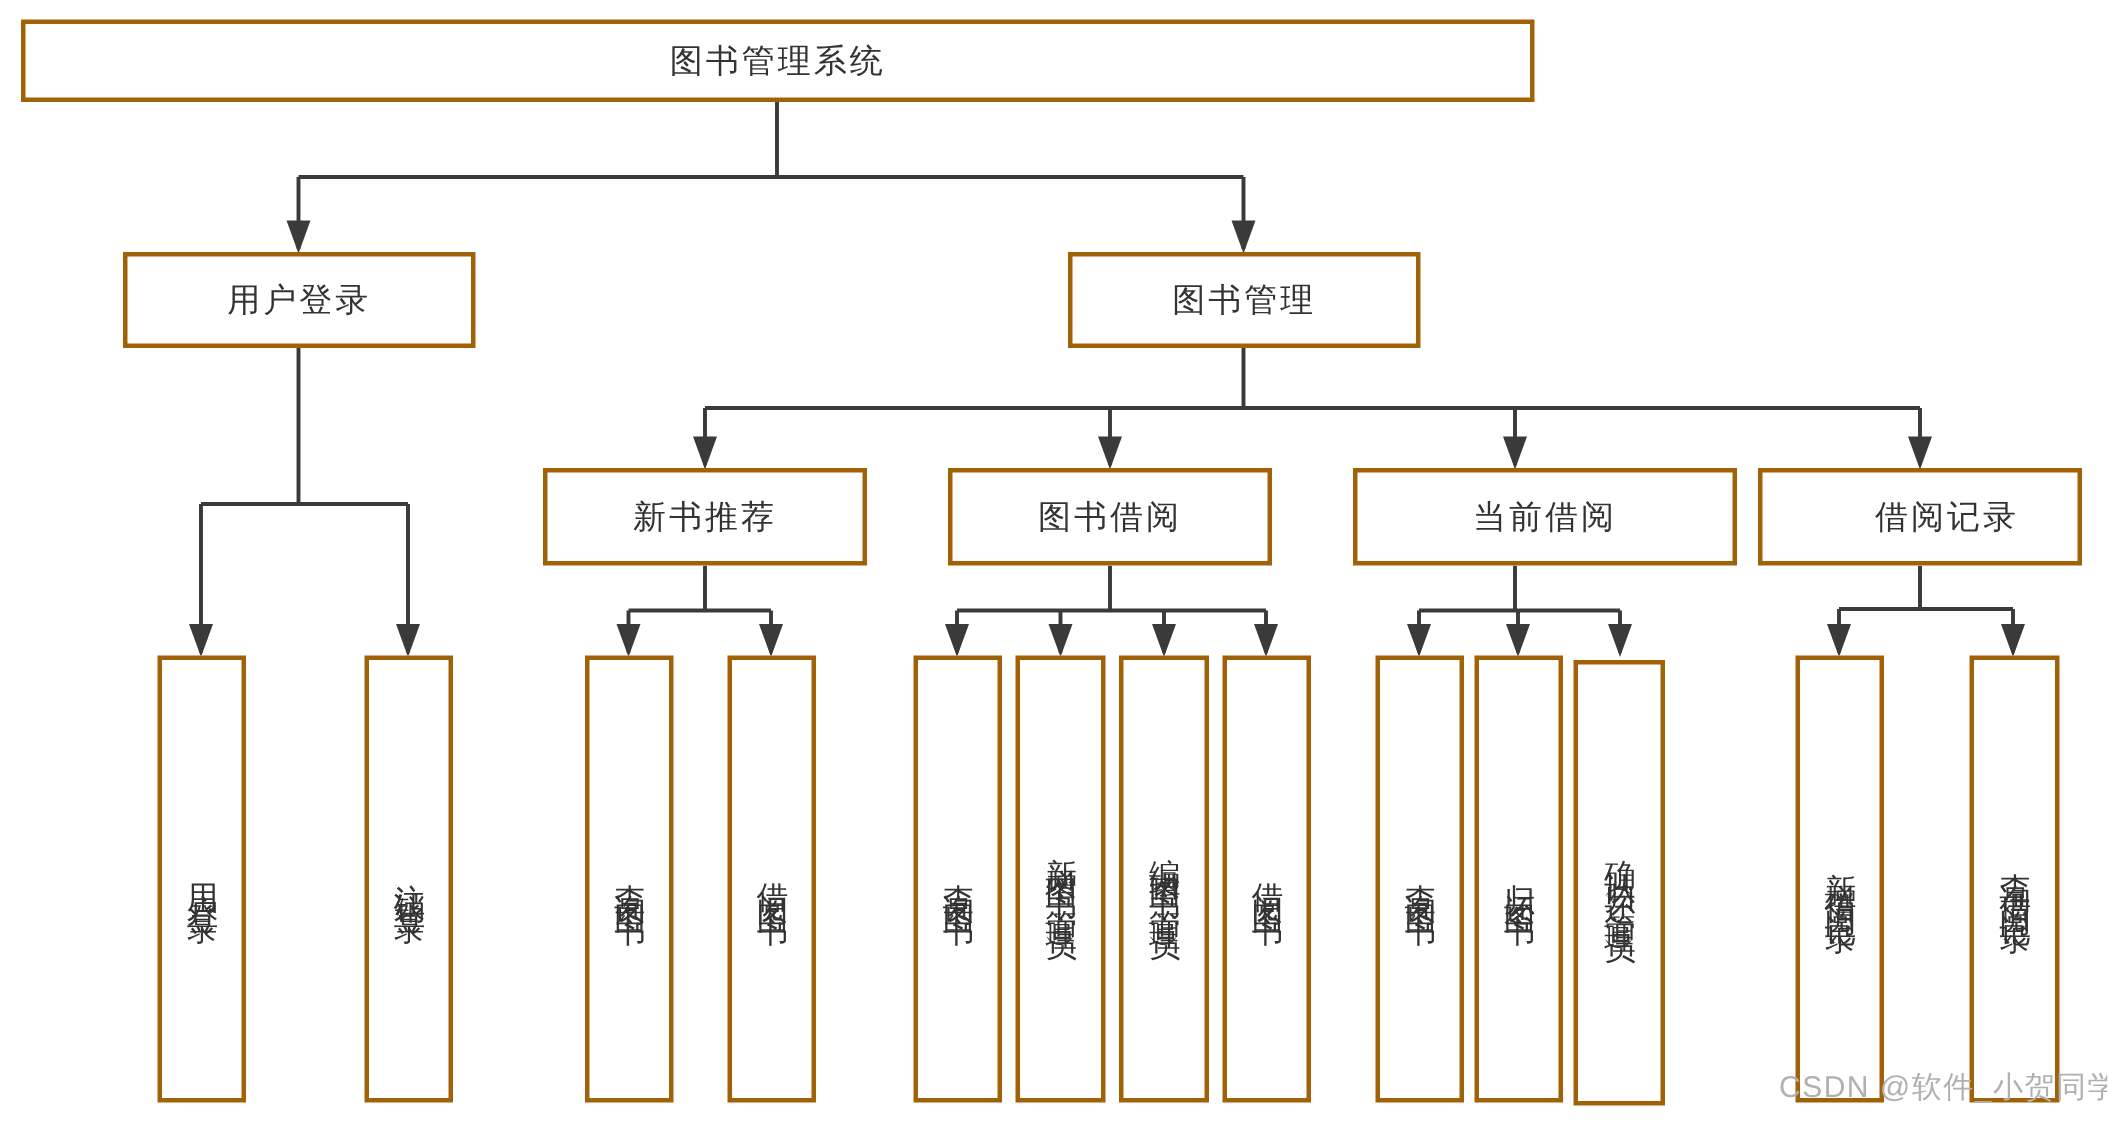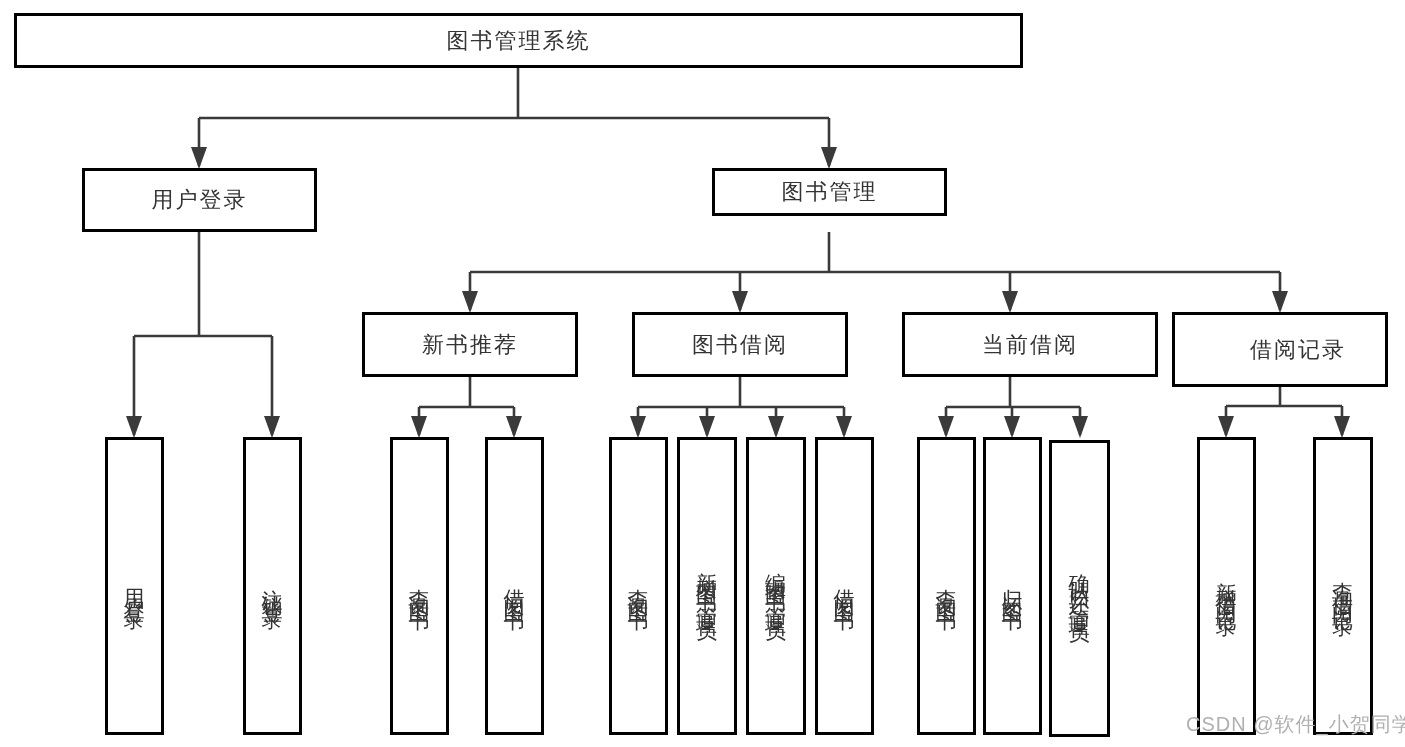--- a/index.html
+++ b/index.html
@@ -18,21 +18,21 @@
   .connectors {
     position: absolute;
     left: 0;
     top: 0;
     width: 1405px;
     height: 747px;
   }
   .node {
     position: absolute;
     box-sizing: border-box;
-    border: 3px solid #000000;
+    border: 3px solid #a16207;
     background: #ffffff;
     display: flex;
     align-items: center;
     justify-content: center;
     color: #333333;
     z-index: 2;
   }
   .node.h {
     font-size: 22px;
     letter-spacing: 2px;
@@ -53,25 +53,25 @@
     top: 711px;
     font-size: 20px;
     color: #b0b0b0;
     letter-spacing: 1px;
     white-space: nowrap;
     z-index: 5;
   }
   
   .n-root  { left: 14px;   top: 13px;  width: 1009px; height: 55px; }
   .n-l2a   { left: 82px;   top: 168px; width: 235px;  height: 64px; }
-  .n-l2b   { left: 712px;  top: 168px; width: 235px;  height: 48px; }
+  .n-l2b   { left: 712px;  top: 168px; width: 235px;  height: 64px; }
   .n-l3a   { left: 362px;  top: 312px; width: 216px;  height: 65px; }
   .n-l3b   { left: 632px;  top: 312px; width: 216px;  height: 65px; }
   .n-l3c   { left: 902px;  top: 312px; width: 256px;  height: 65px; }
-  .n-l3d   { left: 1172px; top: 312px; width: 216px;  height: 75px; padding-left: 36px; }
+  .n-l3d   { left: 1172px; top: 312px; width: 216px;  height: 65px; padding-left: 36px; }
   .lf      { top: 437px;   width: 59px; height: 298px; }
   .lf-1  { left: 105px;  }
   .lf-2  { left: 243px;  }
   .lf-3  { left: 390px;  }
   .lf-4  { left: 485px;  }
   .lf-5  { left: 609px;  }
   .lf-6  { left: 677px;  width: 60px; }
   .lf-7  { left: 746px;  width: 60px; }
   .lf-8  { left: 815px;  }
   .lf-9  { left: 917px;  }

